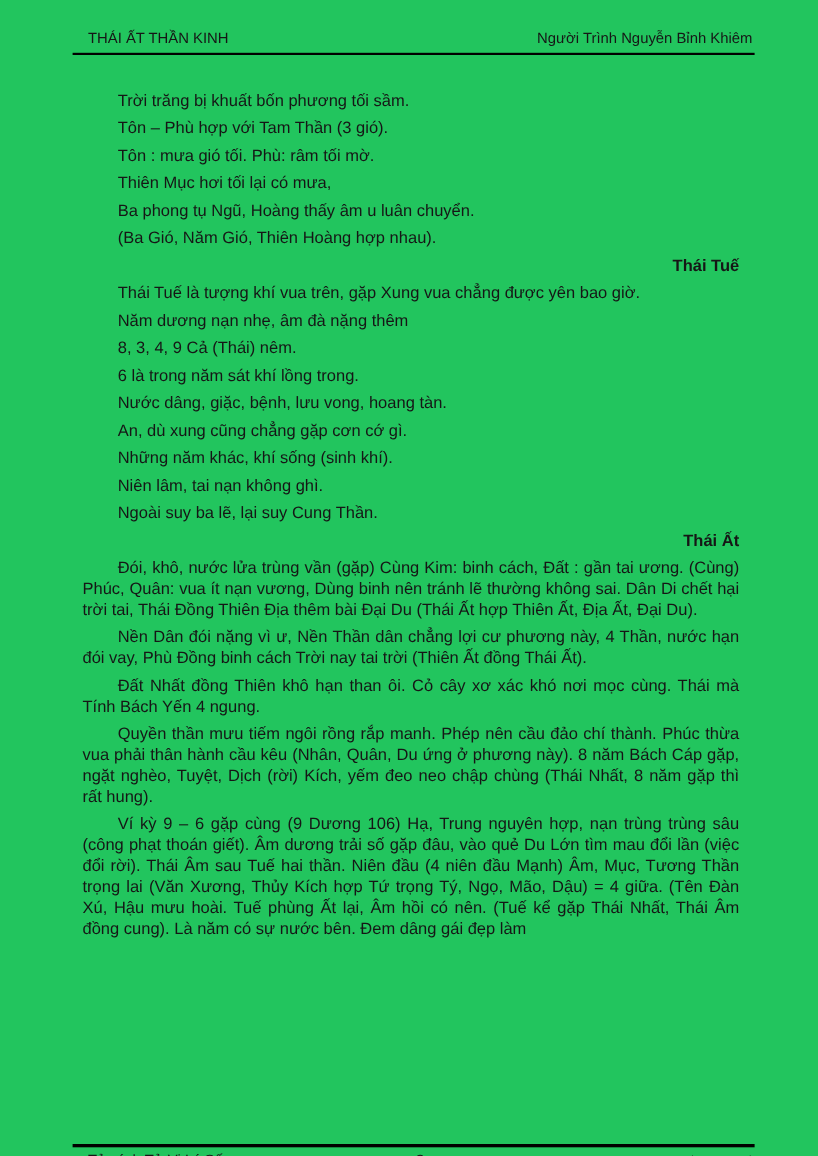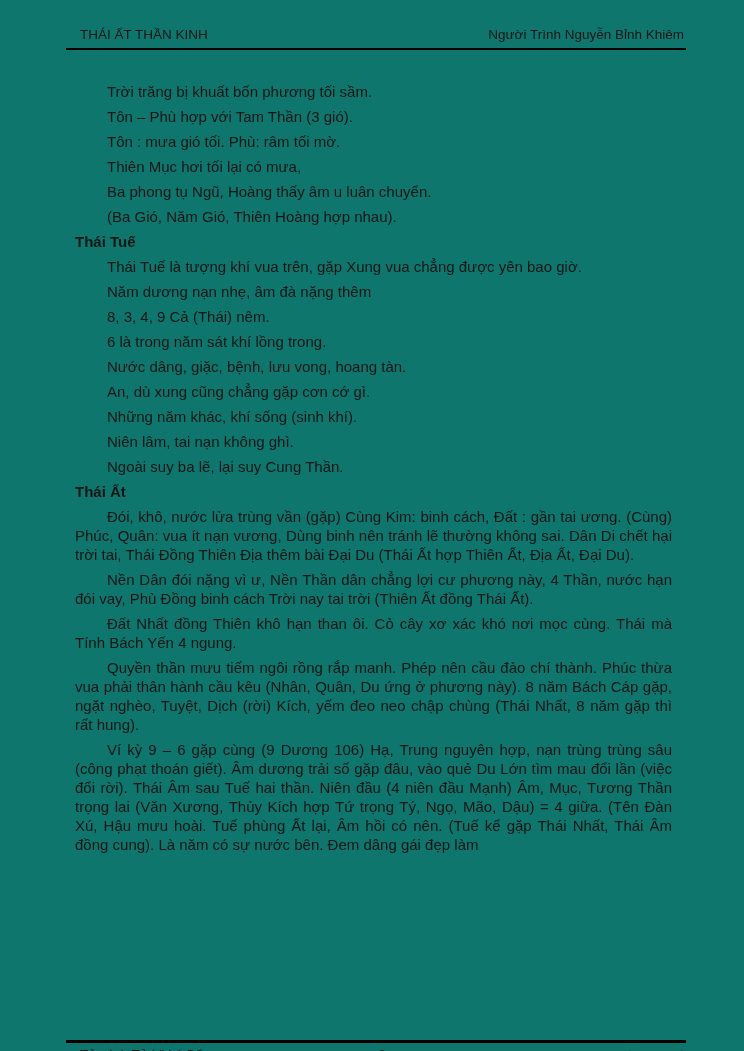--- a/index.html
+++ b/index.html
@@ -1,40 +1,40 @@
 <!DOCTYPE html>
 <html><head>
 <meta charset="utf-8">
 <style>
   html,body{margin:0;padding:0;background:#e8e8e8;}
   .page{
     position:relative;
     width:744px;height:1051px;
-    background:#0f766e;
+    background:#22c55e;
     font-family:"Liberation Sans", sans-serif;
     color:#161616;
     overflow:hidden;
     margin:0 auto;
   }
   
   .hdr{
     position:absolute;top:27px;left:66px;right:58px;
     display:flex;justify-content:space-between;align-items:flex-end;
     font-size:13.5px;line-height:16px;
     border-bottom:2px solid #000;
     padding:0 2px 5px 14px;
   }
   
   .doc{
     position:absolute;top:82px;left:75px;width:597px;
     font-size:15px;line-height:19px;
   }
   .doc p{margin:0 0 6px 0;}
   .verse{padding-left:32px;}
-  .heading{font-weight:bold;margin:0 0 6px 0;font-size:15px;line-height:19px;}
+  .heading{font-weight:bold;margin:0 0 6px 0;font-size:15px;line-height:19px;text-align:right;}
   .para{text-align:justify;text-indent:32px;}
   
   .ftr{
     position:absolute;top:997px;left:66px;right:58px;
     border-top:3px solid #000;
     padding:4px 2px 0 14px;
     display:flex;align-items:baseline;
     font-size:13.5px;line-height:16px;margin-top:43px;
   }
   .ftr .l{flex:1;text-align:left;}

